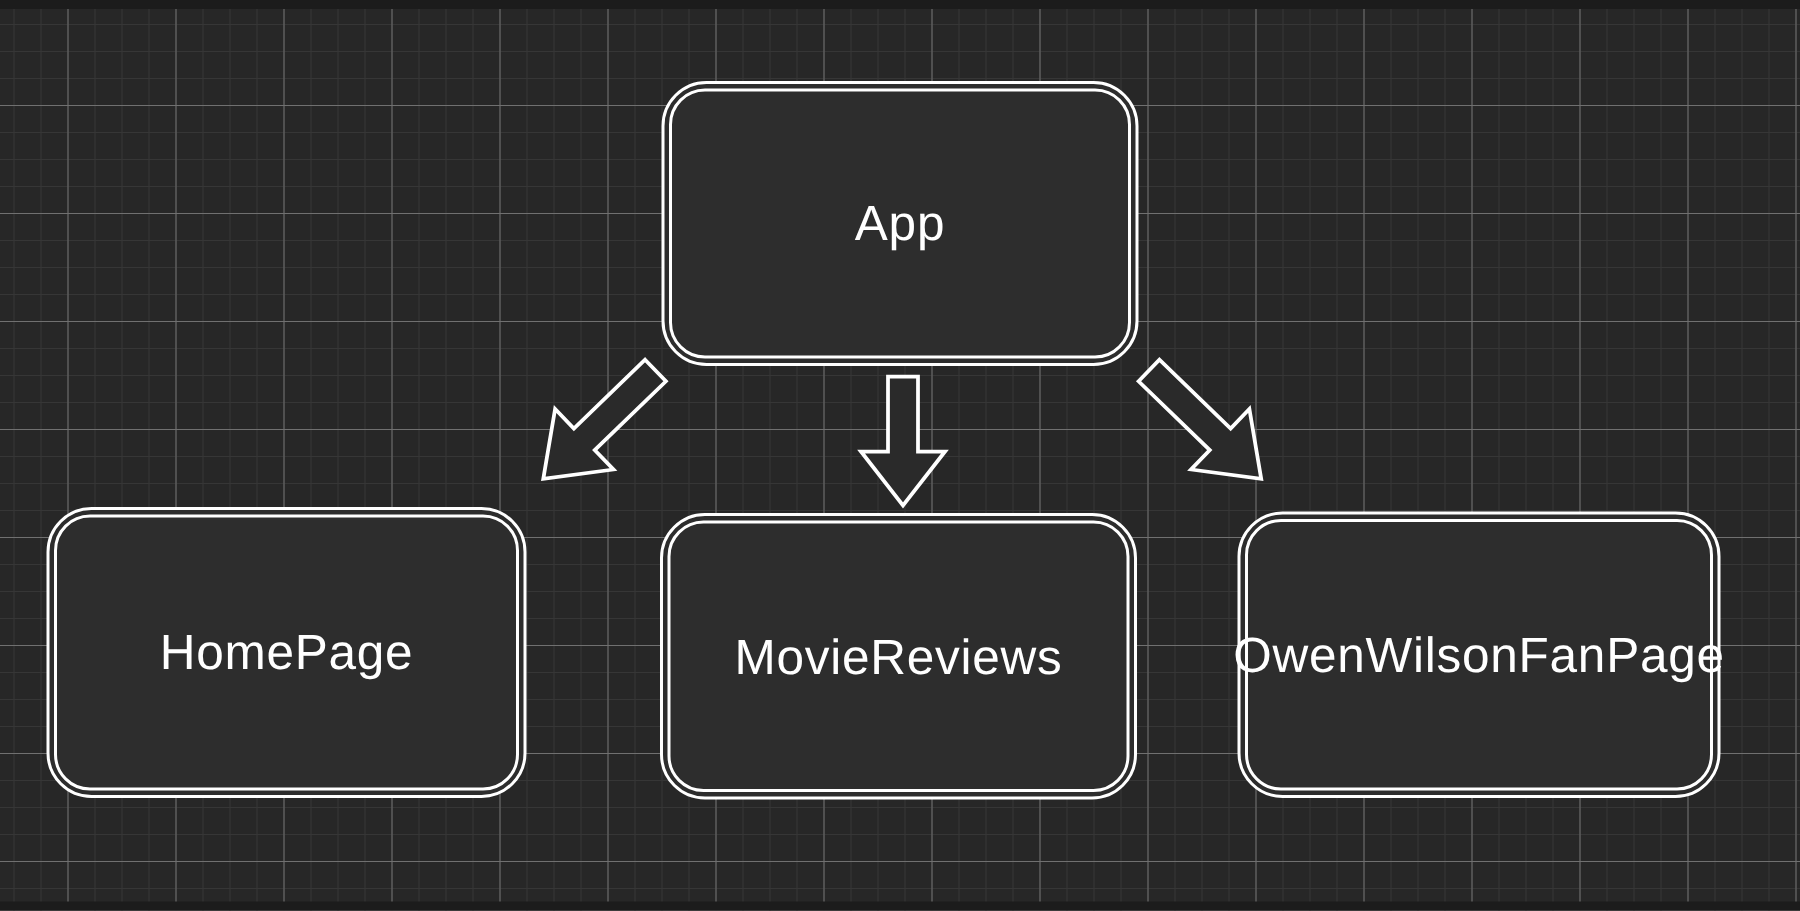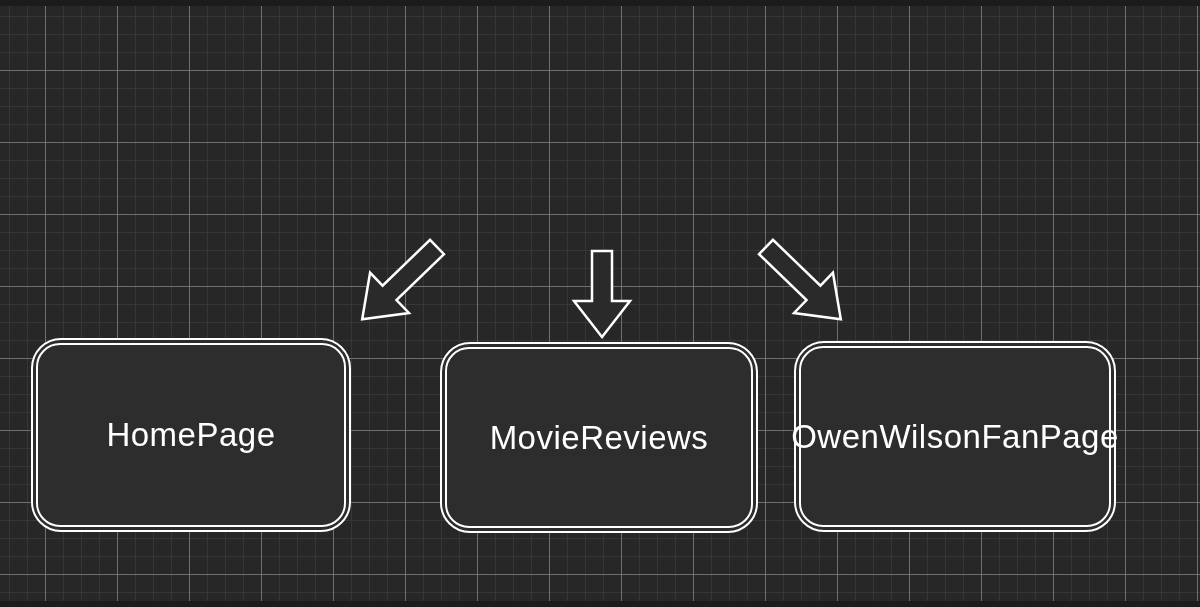--- a/index.html
+++ b/index.html
@@ -62,21 +62,21 @@
   .node-label {
     color: #ffffff;
     font-size: 33px;
     white-space: nowrap;
     letter-spacing: 0.5px;
   }
 
   .node-app   { left: 441px; top: 54px;  width: 318px; height: 190px; }
   .node-home  { left: 31px;  top: 338px; width: 320px; height: 194px; }
   .node-movie { left: 440px; top: 342px; width: 318px; height: 191px; align-items: center; }
-  .node-owen  { left: 794px; top: 341px; width: 322px; height: 191px; }
+  .node-owen  { left: 825px; top: 341px; width: 322px; height: 191px; }
 
   .arrow-layer {
     position: absolute;
     left: 0;
     top: 0;
     width: 1200px;
     height: 607px;
     z-index: 1;
   }
   .arrow-layer path {
@@ -93,20 +93,23 @@
 
   <svg class="arrow-layer" viewBox="0 0 1200 607" aria-hidden="true">
 
     <path transform="translate(437,247) rotate(46)" d="M -10 0 L 10 0 L 10 66 L 28 66 L 0 104 L -28 66 L -10 66 Z"></path>
 
     <path transform="translate(602,251)" d="M -10 0 L 10 0 L 10 50 L 28 50 L 0 86 L -28 50 L -10 50 Z"></path>
 
     <path transform="translate(766,247) rotate(-46)" d="M -10 0 L 10 0 L 10 66 L 28 66 L 0 104 L -28 66 L -10 66 Z"></path>
   </svg>
 
+  <div class="node node-app">
+    <span class="node-label">App</span>
+  </div>
 
   <div class="node node-home">
     <span class="node-label">HomePage</span>
   </div>
 
   <div class="node node-movie">
     <span class="node-label">MovieReviews</span>
   </div>
 
   <div class="node node-owen">

